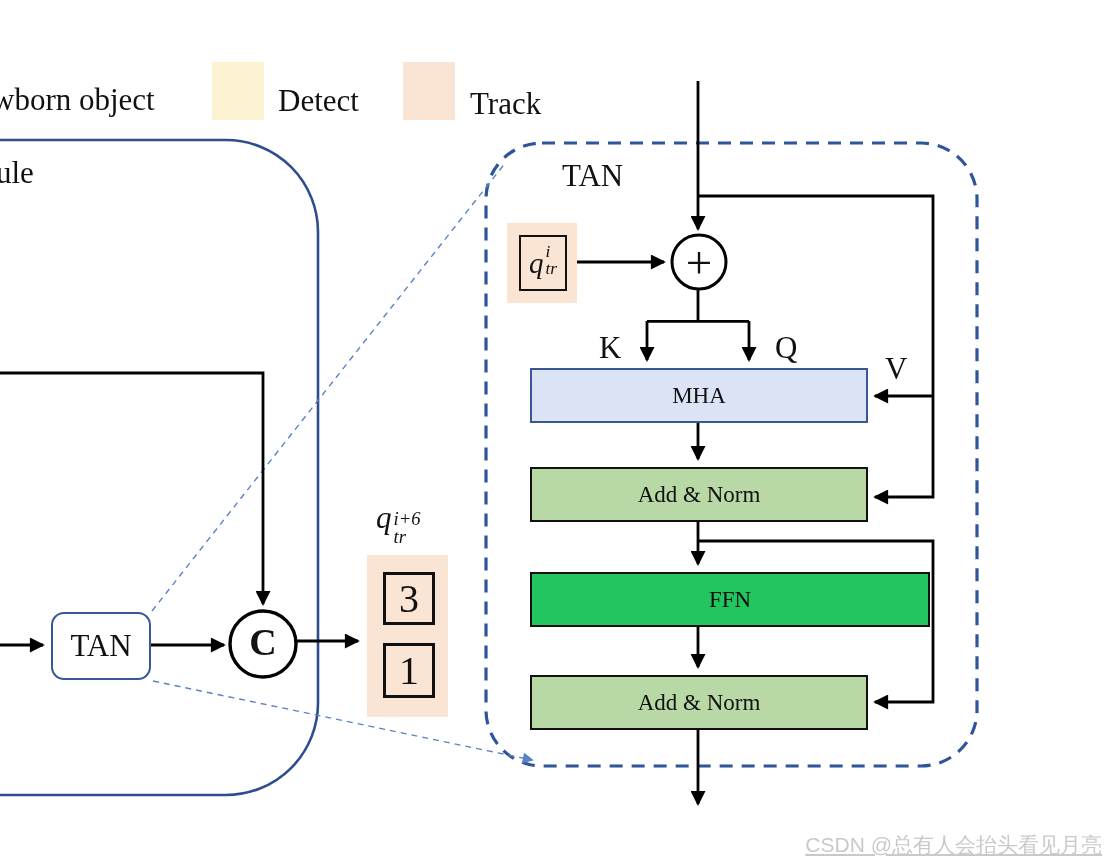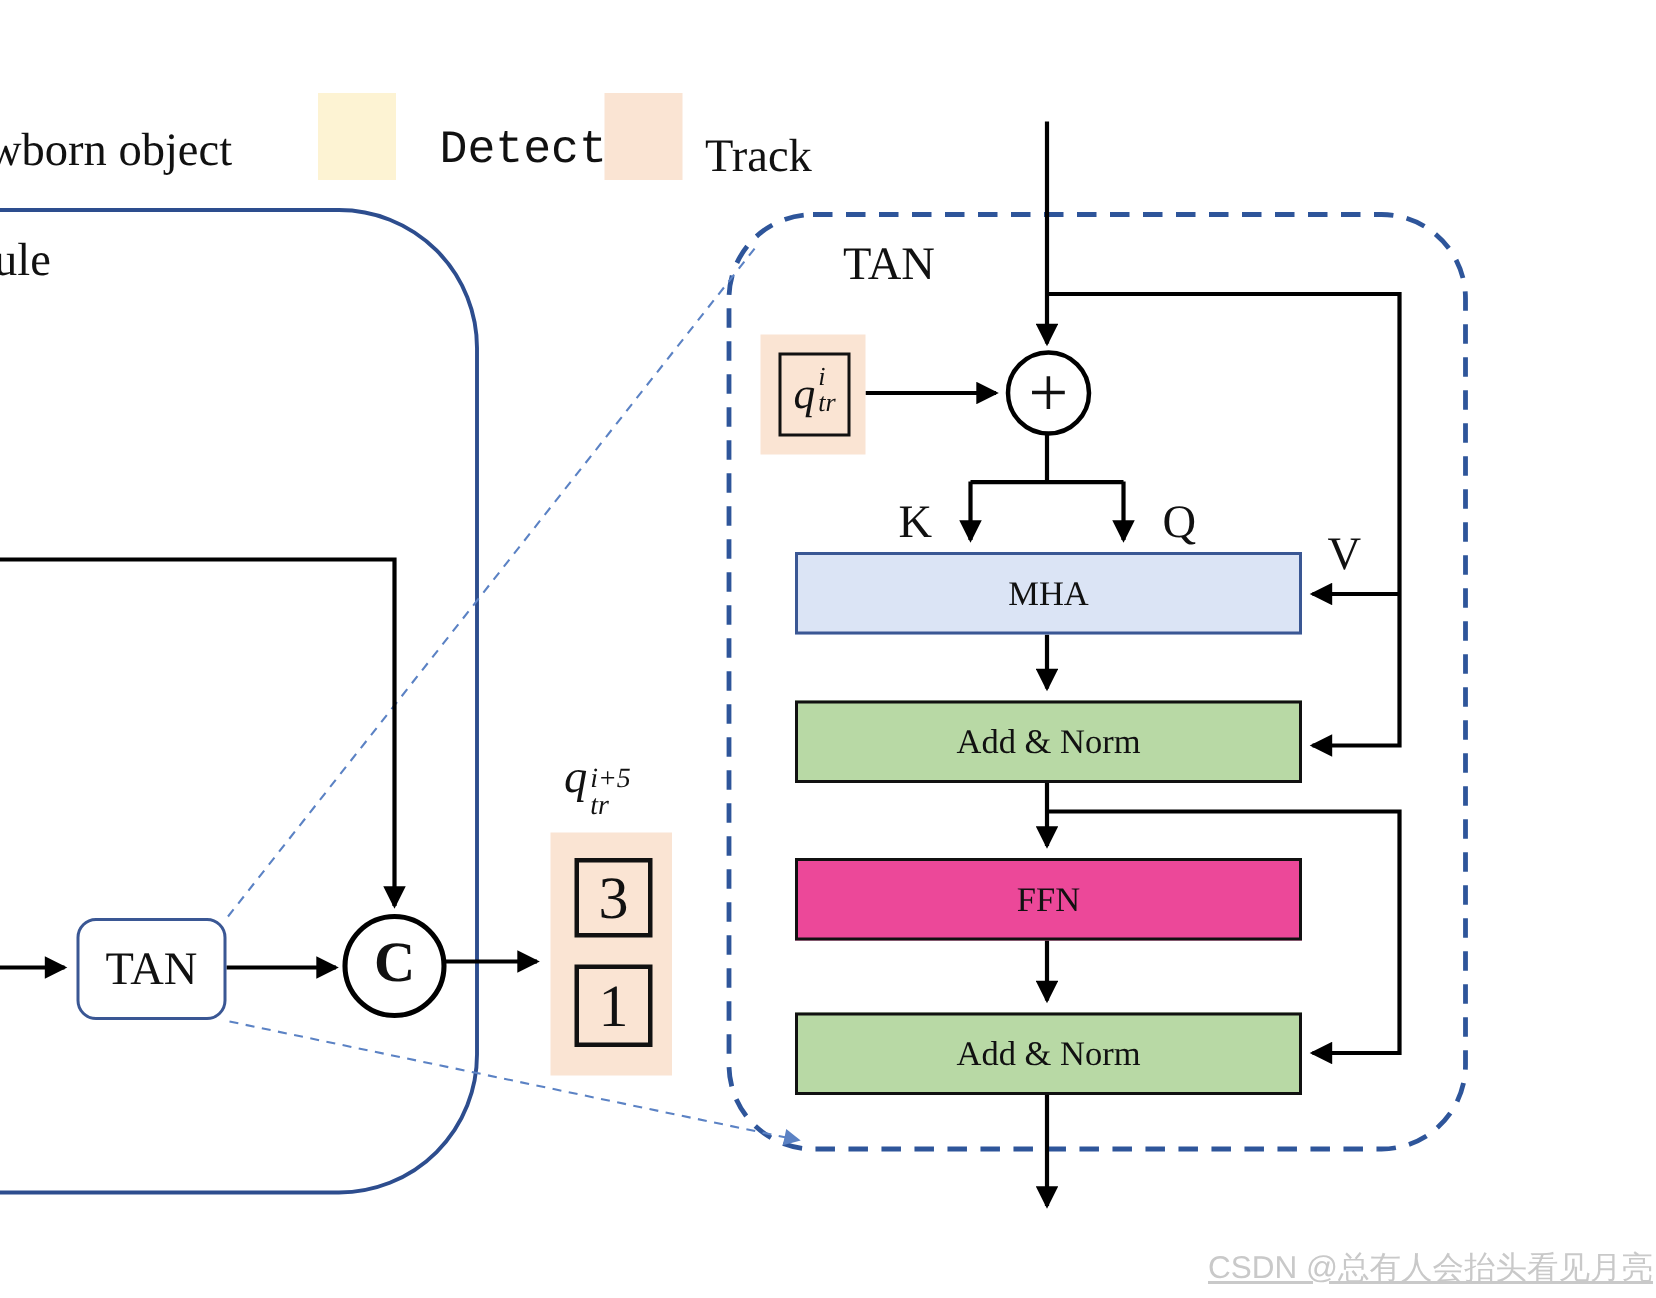--- a/index.html
+++ b/index.html
@@ -62,37 +62,37 @@
     <path d="M 698 541 H 933 V 702 H 875" fill="none" stroke="#000" stroke-width="2.8" marker-end="url(#ah)"></path>
     <path d="M 698 627 V 667" fill="none" stroke="#000" stroke-width="2.8" marker-end="url(#ah)"></path>
     <path d="M 698 730 V 804" fill="none" stroke="#000" stroke-width="2.8" marker-end="url(#ah)"></path>
 
     <circle cx="263" cy="644" r="33" fill="#fff" stroke="#000" stroke-width="3.4"></circle>
     <circle cx="699" cy="262" r="27" fill="#fff" stroke="#000" stroke-width="3"></circle>
   </svg>
 
   <div class="lbl" style="left:-8px;top:84px;">wborn object</div>
   <div class="swatch" style="left:212px;top:62px;width:52px;height:58px;background:#fdf3d3;"></div>
-  <div class="lbl" style="left:293px;top:85px;font-family:Liberation Mono, monospace;">Detect</div>
+  <div class="lbl" style="left:278px;top:85px;">Detect</div>
   <div class="swatch" style="left:403px;top:62px;width:52px;height:58px;background:#fae4d3;"></div>
   <div class="lbl" style="left:470px;top:88px;text-align:center;">Track</div>
 
   <div class="lbl" style="left:-4px;top:157px;">ule</div>
 
   <div class="block" style="left:51px;top:612px;width:100px;height:68px;background:#fff;
        border:2.5px solid #3a5794;border-radius:13px;font-size:31px;">
     <span>TAN</span>
   </div>
 
   <div class="lbl" style="left:246px;top:623px;width:34px;text-align:center;
        font-size:38px;font-weight:bold;">C</div>
 
   <div class="lbl" style="left:376px;top:502px;font-size:31px;">
     <span class="mbase">q</span><span class="mstack">
-        <span>i+5</span>
+        <span>i+6</span>
         <span>tr</span>
       </span>
   </div>
 
   <div class="swatch" style="left:367px;top:555px;width:81px;height:162px;background:#fae4d3;"></div>
   <div class="cell" style="left:383px;top:572px;width:52px;height:53px;">3</div>
   <div class="cell" style="left:383px;top:643px;width:52px;height:55px;">1</div>
 
   <div class="lbl" style="left:562px;top:160px;font-size:31px;">TAN</div>
 
@@ -112,21 +112,21 @@
   <div class="lbl" style="left:599px;top:332px;">K</div>
   <div class="lbl" style="left:775px;top:332px;">Q</div>
   <div class="lbl" style="left:885px;top:353px;">V</div>
 
   <div class="block" style="left:530px;top:368px;width:338px;height:55px;background:#dbe4f5;
        border:2.5px solid #3a5794;">MHA</div>
 
   <div class="block" style="left:530px;top:467px;width:338px;height:55px;background:#b8d9a5;
        border:2.5px solid #111;">Add &amp; Norm</div>
 
-  <div class="block" style="left:530px;top:572px;width:338px;height:55px;background:#ec4899;
+  <div class="block" style="left:530px;top:572px;width:400px;height:55px;background:#22c55e;
        border:2.5px solid #111;">FFN</div>
 
   <div class="block" style="left:530px;top:675px;width:338px;height:55px;background:#b8d9a5;
        border:2.5px solid #111;">Add &amp; Norm</div>
 
   <div class="watermark" style="left:780px;top:831px;width:322px;text-align:right;">CSDN @总有人会抬头看见月亮</div>
 
 </div>
 
 </body></html>

